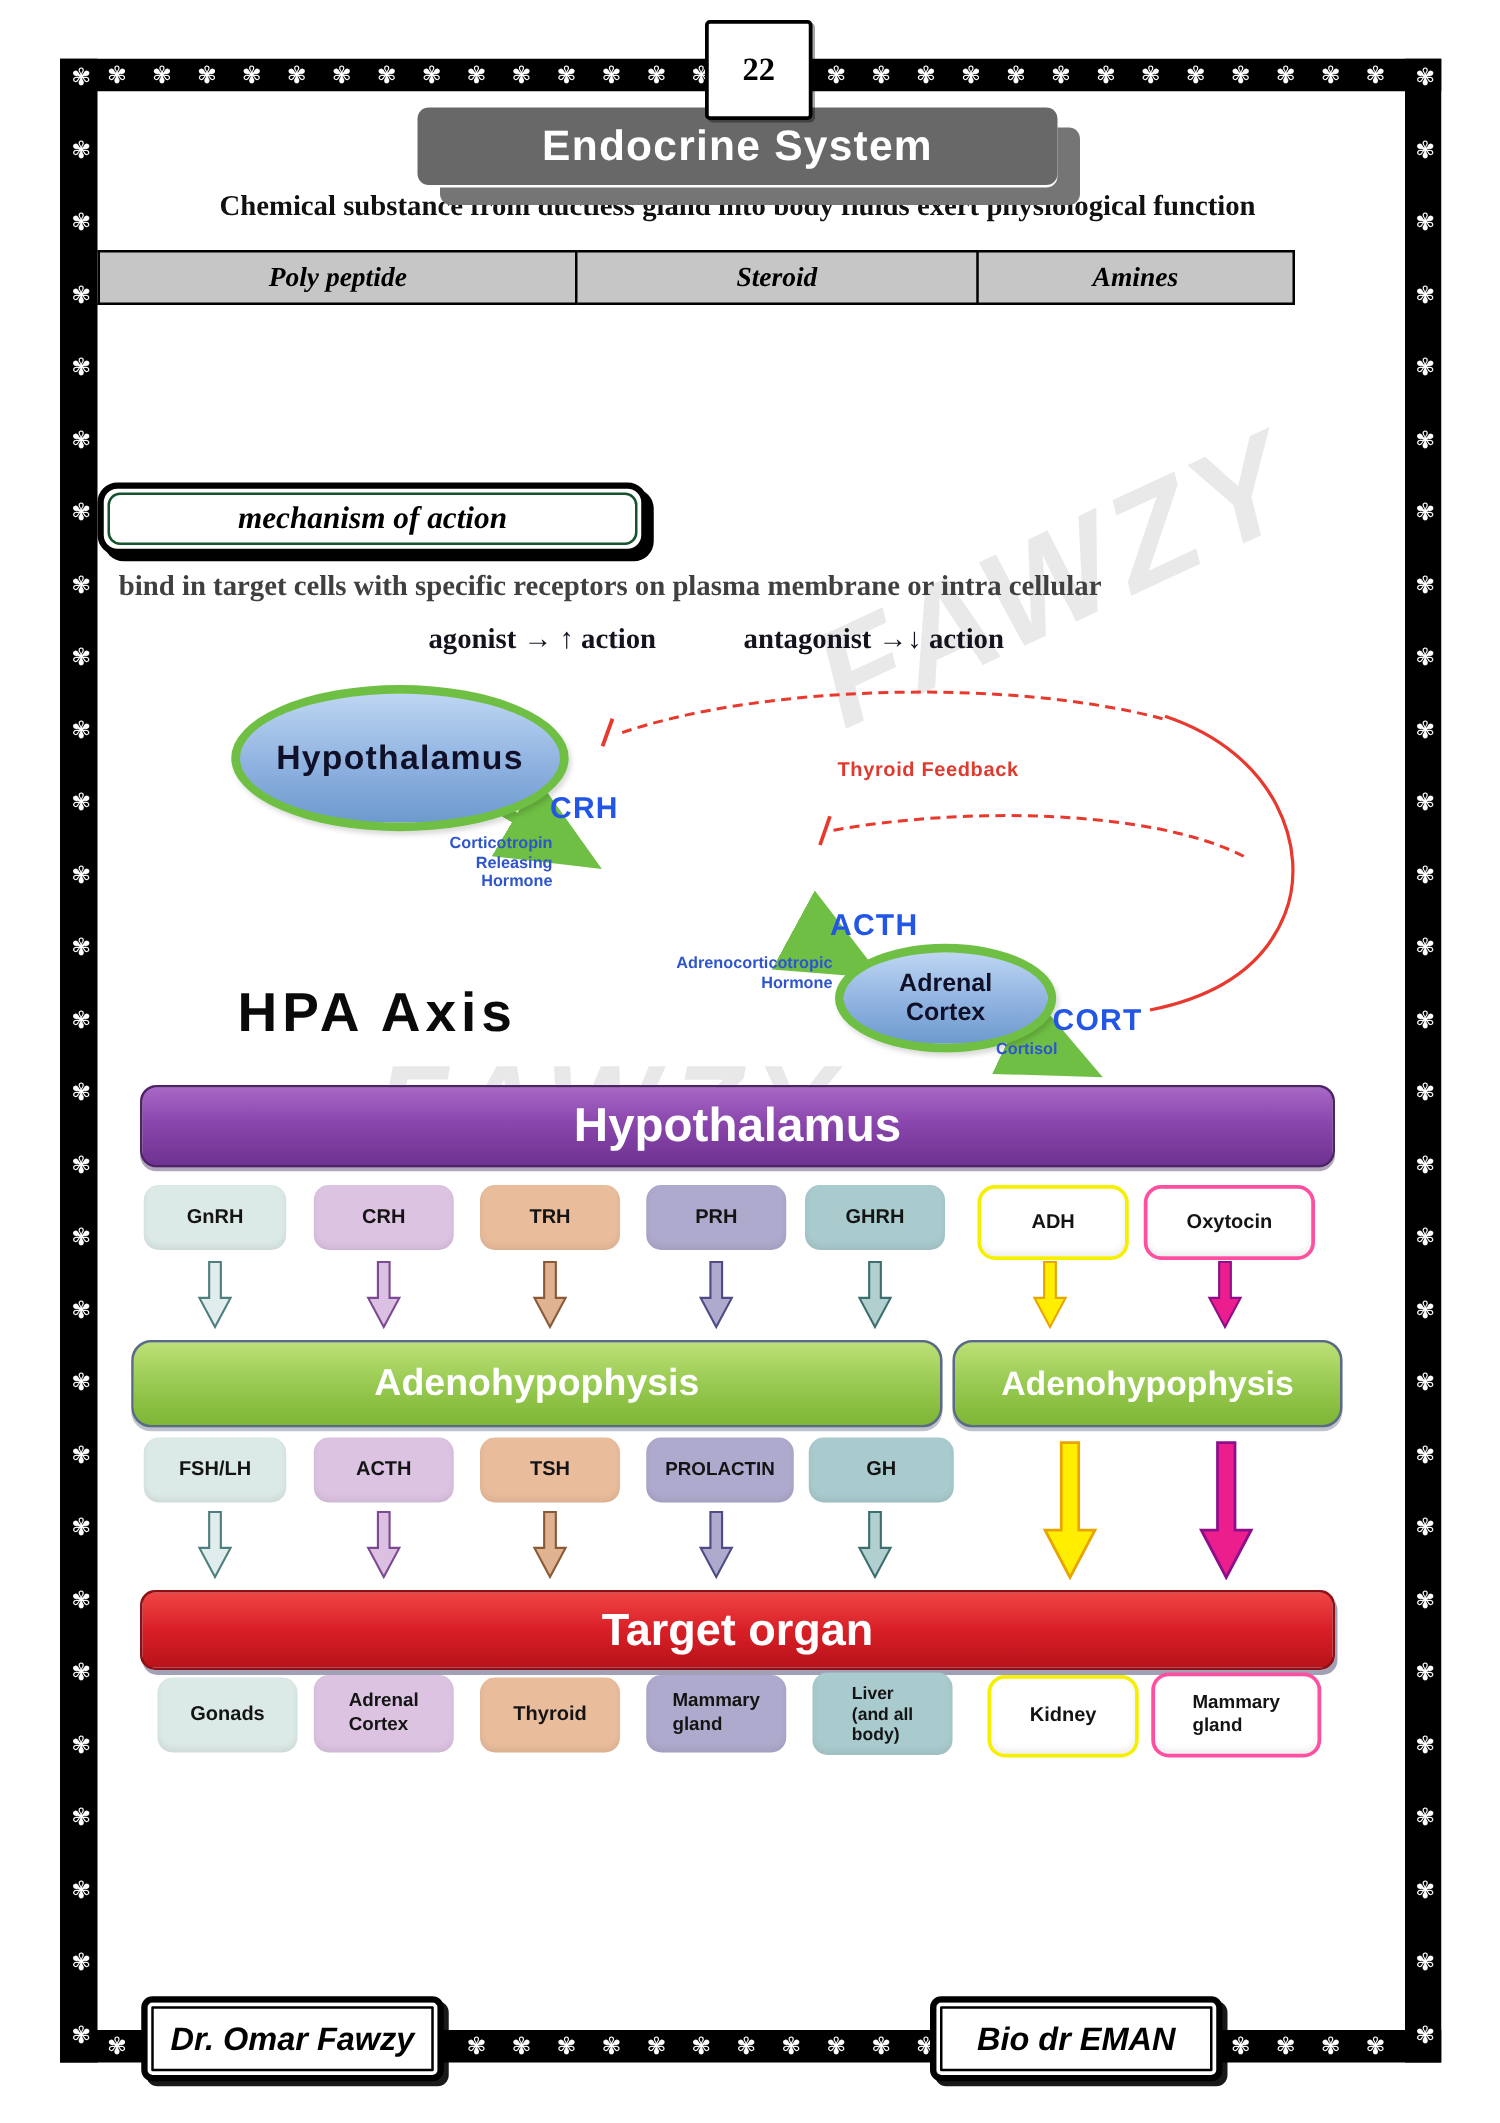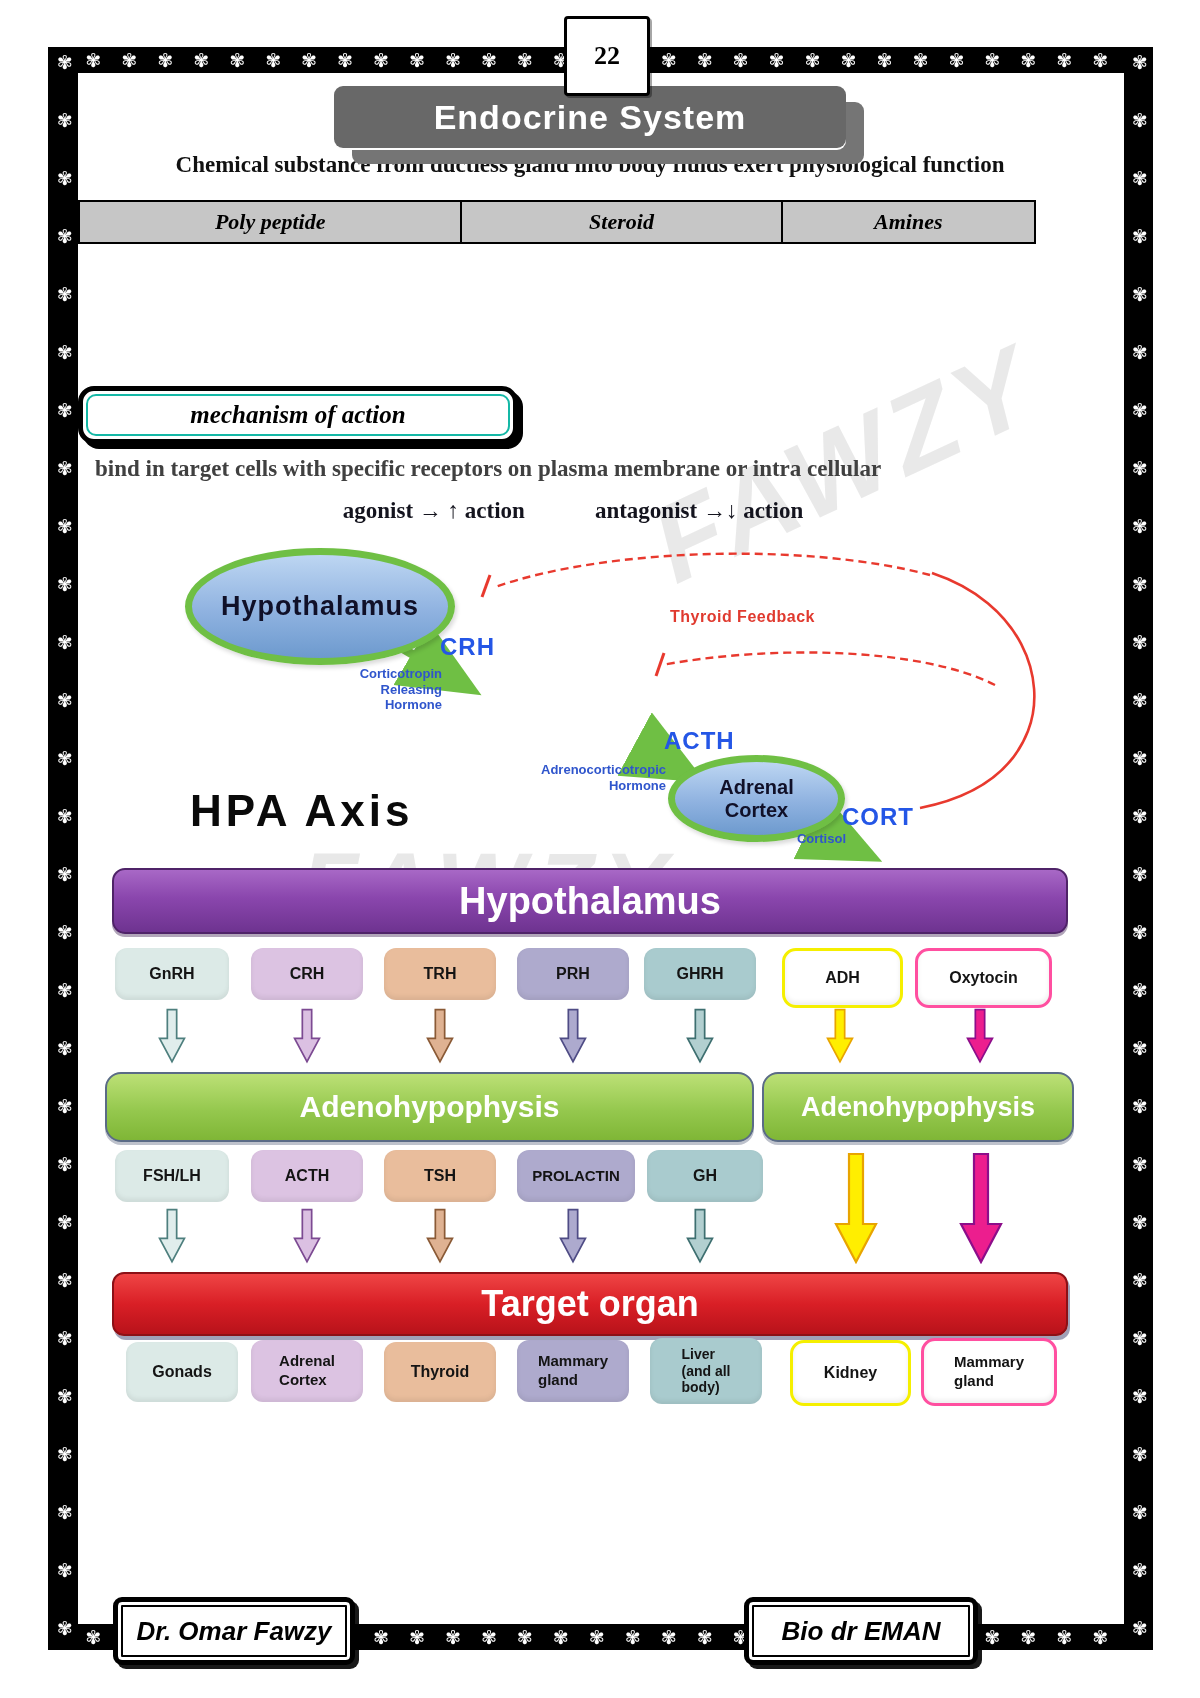--- a/index.html
+++ b/index.html
@@ -32,21 +32,21 @@
   
   .cls-table{left:78px;top:200px;width:958px;border-collapse:collapse;z-index:2;
       font-family:"Liberation Serif",serif;}
   .cls-table th,.cls-table td{border:2px solid #000;text-align:center;}
   .cls-table th{background:#c6c6c6;font-size:22px;font-style:italic;font-weight:bold;height:38px;}
   .cls-table td{font-size:21px;font-weight:bold;padding:10px 4px;height:110px;vertical-align:top;line-height:1.45;}
 
   
   .mech-outer{left:78px;top:386px;width:424px;background:#fff;border:5px solid #000;border-radius:16px;
       padding:3px;box-shadow:5px 5px 0 #000;z-index:2;}
-  .mech-inner{border:2px solid #14b8a6;border-radius:10px;padding:5px 0;text-align:center;
+  .mech-inner{border:2px solid #14532d;border-radius:10px;padding:5px 0;text-align:center;
       font-family:"Liberation Serif",serif;font-size:25px;font-weight:bold;font-style:italic;}
   .bind-line{left:95px;top:456px;width:980px;font-family:"Liberation Serif",serif;font-size:23px;
       font-weight:bold;color:#404040;z-index:2;}
   .ag-line{left:93px;top:498px;width:960px;display:flex;justify-content:center;gap:70px;
       font-family:"Liberation Serif",serif;font-size:23px;font-weight:bold;color:#14141e;z-index:2;}
   .wm1{left:640px;top:400px;font-size:110px;font-weight:bold;font-style:italic;color:#cfcfcf;
       opacity:.45;transform:rotate(-25deg);z-index:0;letter-spacing:6px;}
   .wm2{left:300px;top:832px;width:600px;height:72px;overflow:hidden;z-index:0;}
   .wm2 span{font-size:95px;font-weight:bold;font-style:italic;color:#d2d2d2;opacity:.5;letter-spacing:10px;}
 

